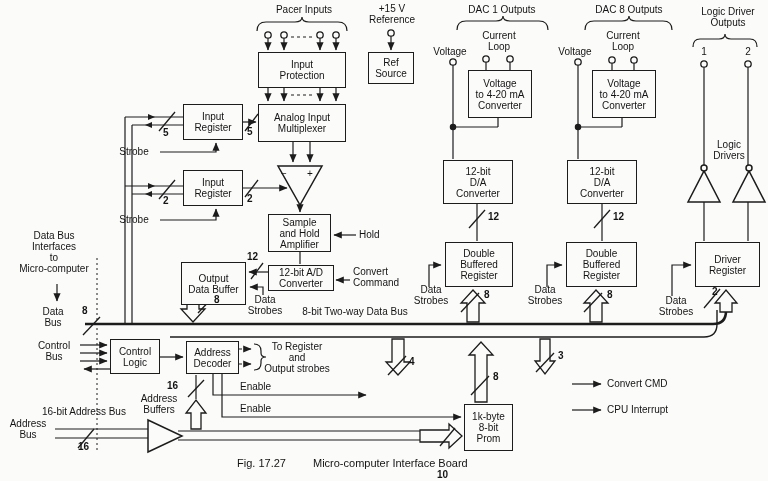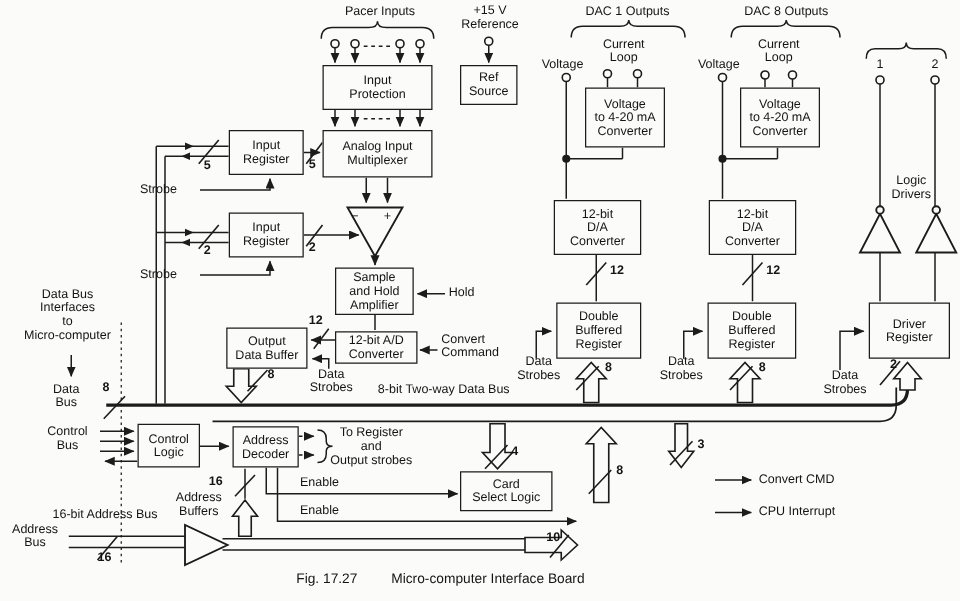--- a/index.html
+++ b/index.html
@@ -3,21 +3,21 @@
 <meta charset="utf-8">
 <style>
   html,body{margin:0;padding:0;background:#e8e8e8;}
   .diagram{position:relative;width:768px;height:481px;background:#fbfbfa;
            font-family:"Liberation Sans","DejaVu Sans",sans-serif;color:#141414;overflow:hidden;}
   .box{position:absolute;border:1.6px solid #1c1c1c;background:#fbfbfa;display:flex;
        align-items:center;justify-content:center;text-align:center;font-size:10px;
        line-height:11px;white-space:pre-line;box-sizing:border-box;}
   .lbl{position:absolute;font-size:10px;line-height:11px;text-align:center;white-space:pre-line;}
   .lbl.left{text-align:left;}
-  .lbl.right{text-align:left;}
+  .lbl.right{text-align:center;}
   .num{position:absolute;font-size:10px;line-height:10px;font-weight:bold;}
   .cap{position:absolute;font-size:11px;}
   .cap b{font-weight:normal;}
   svg{position:absolute;left:0;top:0;}
 </style>
 </head>
 <body>
 
 <div class="diagram">
 
@@ -217,48 +217,51 @@
 Converter</div>
   <div class="box" style="left:183px;top:104px;width:60px;height:36px">Input
 Register</div>
   <div class="box" style="left:183px;top:170px;width:60px;height:36px">Input
 Register</div>
   <div class="box" style="left:268px;top:214px;width:63px;height:38px">Sample
 and Hold
 Amplifier</div>
   <div class="box" style="left:268px;top:265px;width:66px;height:26px">12-bit A/D
 Converter</div>
-  <div class="box" style="left:181px;top:262px;width:65px;height:33px">Output
+  <div class="box" style="left:181px;top:262px;width:65px;height:43px">Output
 Data Buffer</div>
   <div class="box" style="left:443px;top:160px;width:70px;height:44px">12-bit
 D/A
 Converter</div>
   <div class="box" style="left:567px;top:160px;width:70px;height:44px">12-bit
 D/A
 Converter</div>
   <div class="box" style="left:445px;top:242px;width:68px;height:45px">Double
 Buffered
 Register</div>
   <div class="box" style="left:566px;top:242px;width:71px;height:45px">Double
 Buffered
 Register</div>
   <div class="box" style="left:695px;top:242px;width:65px;height:45px">Driver
 Register</div>
   <div class="box" style="left:110px;top:339px;width:50px;height:35px">Control
 Logic</div>
   <div class="box" style="left:186px;top:341px;width:53px;height:33px">Address
 Decoder</div>
-  <div class="box" style="left:368px;top:377px;width:74px;height:32px">Card
-Select Logic</div>
+  <div class="box" style="left:464px;top:404px;width:49px;height:47px">1k-byte
+8-bit
+Prom</div>
 
   <div class="lbl" style="left:262px;top:4px;width:84px">Pacer Inputs</div>
   <div class="lbl" style="left:366px;top:3px;width:52px">+15 V
 Reference</div>
   <div class="lbl" style="left:458px;top:4px;width:88px">DAC 1 Outputs</div>
   <div class="lbl" style="left:586px;top:4px;width:86px">DAC 8 Outputs</div>
+  <div class="lbl" style="left:694px;top:6px;width:68px">Logic Driver
+Outputs</div>
   <div class="lbl" style="left:430px;top:46px;width:40px">Voltage</div>
   <div class="lbl" style="left:476px;top:30px;width:46px">Current
 Loop</div>
   <div class="lbl" style="left:555px;top:46px;width:40px">Voltage</div>
   <div class="lbl" style="left:600px;top:30px;width:46px">Current
 Loop</div>
   <div class="lbl" style="left:699px;top:46px;width:10px">1</div>
   <div class="lbl" style="left:743px;top:46px;width:10px">2</div>
   <div class="lbl" style="left:707px;top:139px;width:44px">Logic
 Drivers</div>
@@ -310,21 +313,21 @@
   <div class="num" style="left:214px;top:295px">8</div>
   <div class="num" style="left:82px;top:306px">8</div>
   <div class="num" style="left:488px;top:212px">12</div>
   <div class="num" style="left:613px;top:212px">12</div>
   <div class="num" style="left:484px;top:290px">8</div>
   <div class="num" style="left:607px;top:290px">8</div>
   <div class="num" style="left:712px;top:287px">2</div>
   <div class="num" style="left:558px;top:351px">3</div>
   <div class="num" style="left:409px;top:357px">4</div>
   <div class="num" style="left:493px;top:372px">8</div>
-  <div class="num" style="left:437px;top:426px">10</div>
+  <div class="num" style="left:437px;top:470px">10</div>
   <div class="num" style="left:167px;top:381px">16</div>
   <div class="num" style="left:78px;top:442px">16</div>
 
   <div class="cap" style="left:237px;top:457px">
     <b>Fig. 17.27</b>
     <span style="display:inline-block;width:24px"></span><span>Micro-computer Interface Board</span>
   </div>
 
 </div>
 

